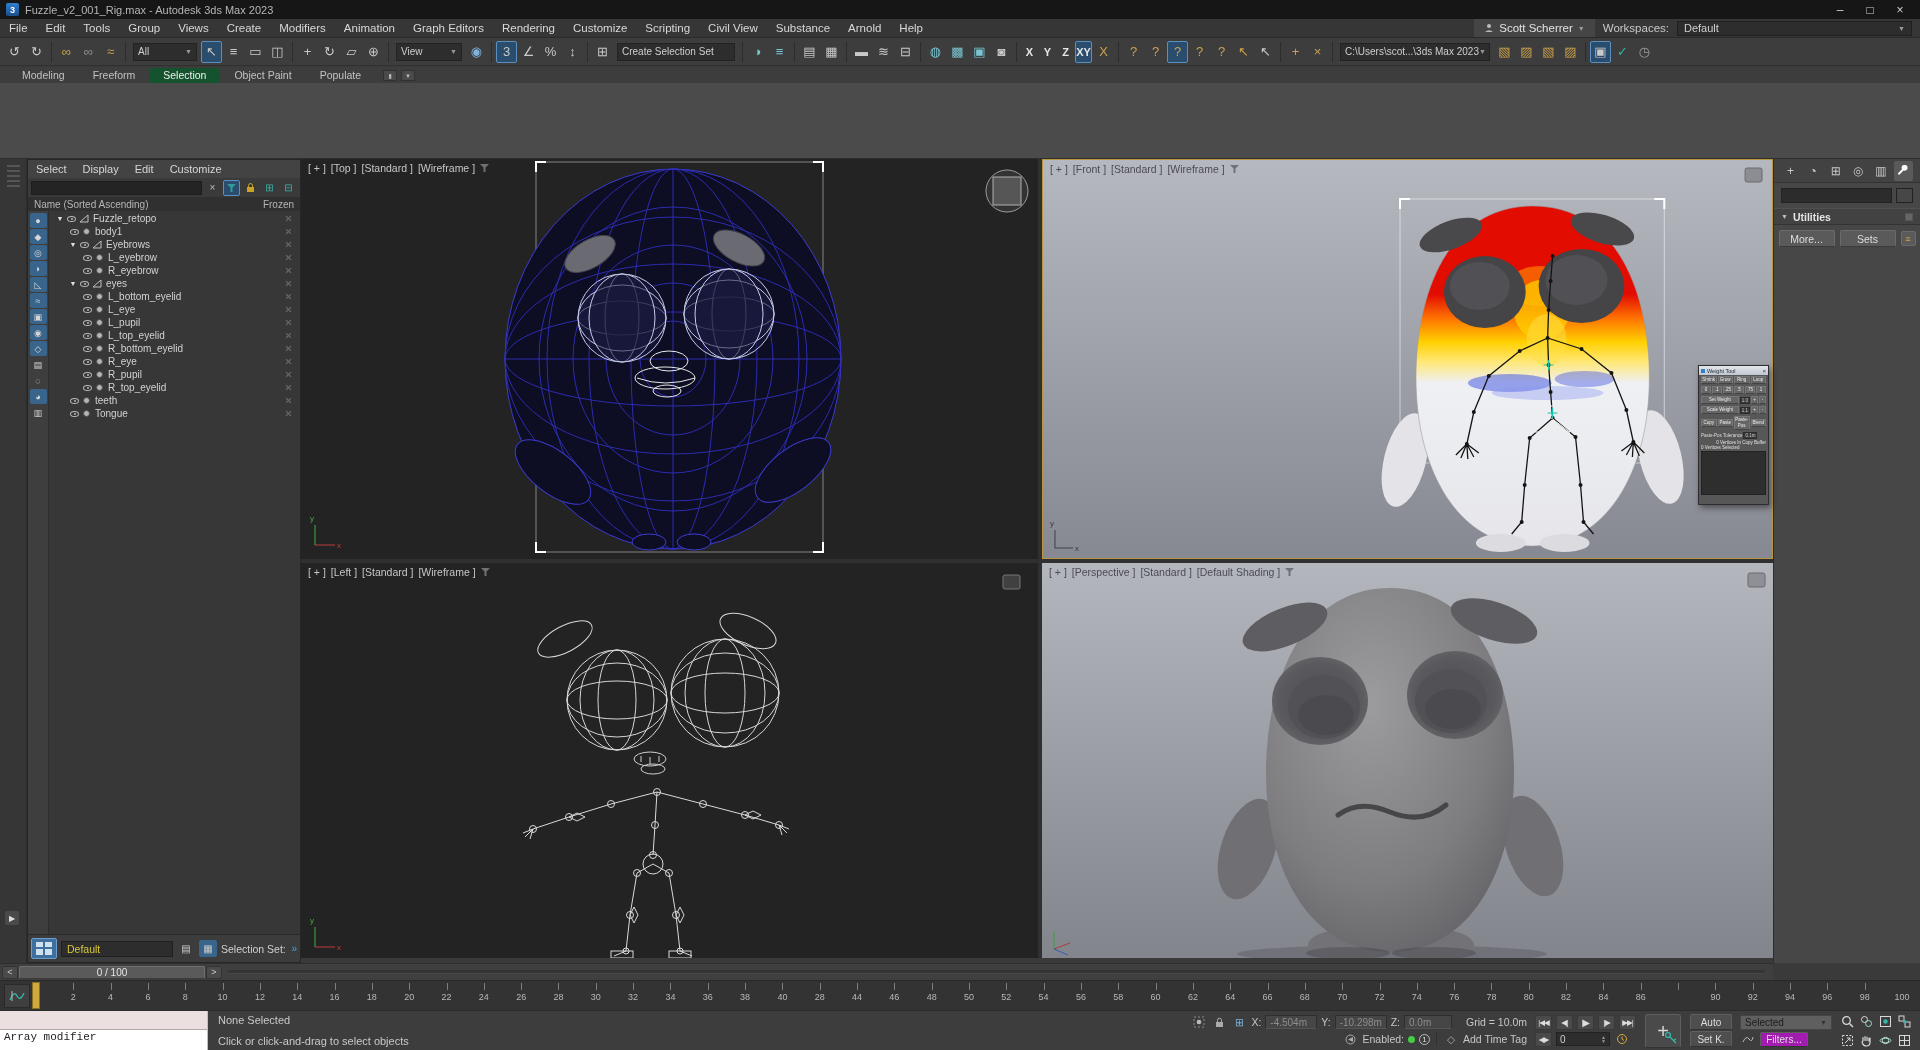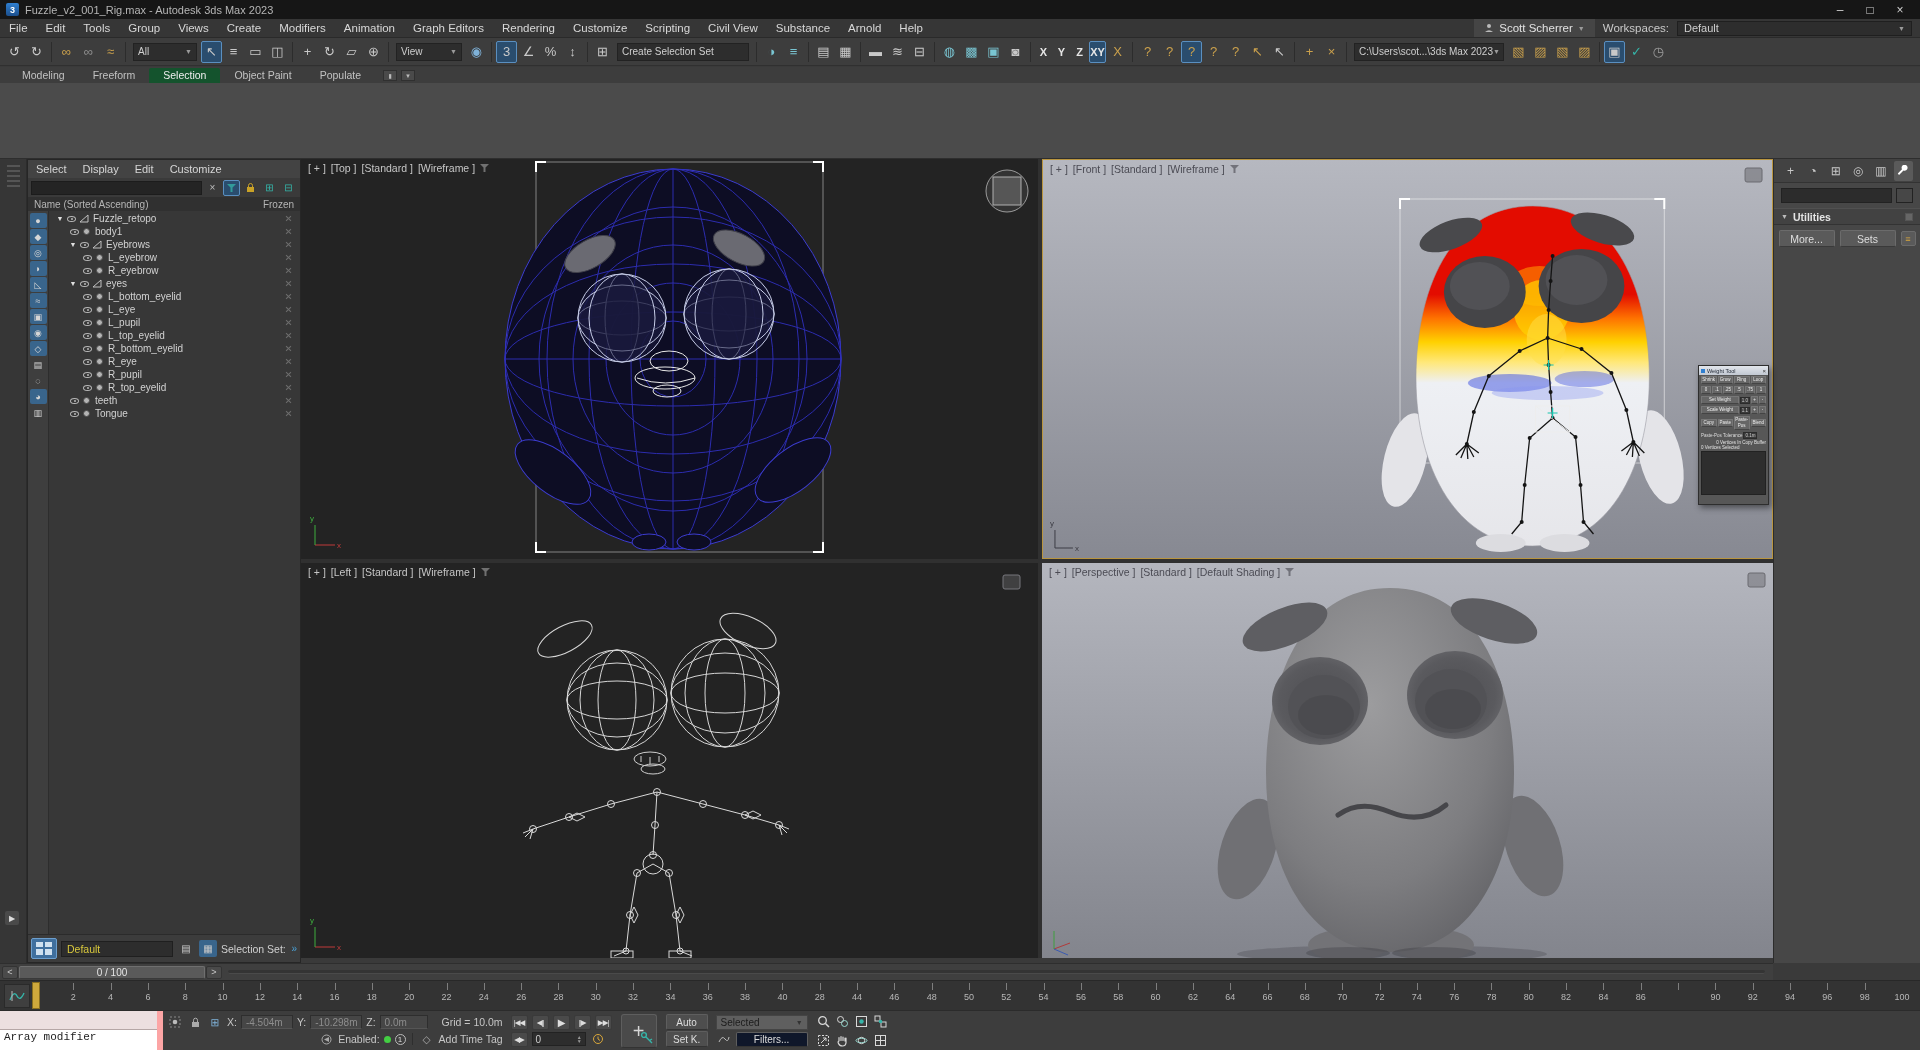--- a/index.html
+++ b/index.html
@@ -111,40 +111,40 @@
 .ts-btn{width:16px;height:13px;background:#4a4a4a;border:1px solid #333;color:#ccc;font-size:9px;display:flex;align-items:center;justify-content:center;border-radius:2px}
 #ts-handle{width:186px;height:13px;background:#5a5a5a;border:1px solid #6f6f6f;border-bottom-color:#3a3a3a;border-radius:2px;font-size:10px;display:flex;align-items:center;justify-content:center;color:#e4e4e4;margin:0 1px}
 #ts-track{flex:1;height:4px;background:#343434;margin:0 6px;border-radius:2px;border-bottom:1px solid #4a4a4a}
 #rulerrow{position:absolute;left:0;top:980px;width:1920px;height:30px;background:#333;border-top:1px solid #282828}
 #curvebtn{position:absolute;left:4px;top:3px;width:26px;height:24px;background:#3f3f3f;border:1px solid #2a2a2a;display:flex;align-items:center;justify-content:center}
 #ruler{position:absolute;left:36px;right:18px;top:0;height:100%;background-image:repeating-linear-gradient(to right,#7e7e7e 0 1px,transparent 1px calc(100%/50));background-size:100% 7px;background-repeat:no-repeat;background-position:0 2px}
 .tickl{position:absolute;top:11px;transform:translateX(-50%);font-size:9px;color:#b8b8b8}
 #marker{position:absolute;left:32px;top:1px;width:8px;height:27px;background:#cfa93c;border:1px solid #8a6f1f;z-index:2}
 
 #statusbar{position:absolute;left:0;top:1010px;width:1920px;height:40px;background:#3d3d3d;border-top:1px solid #2b2b2b;display:flex;align-items:stretch}
-#listener{width:163px;display:flex;flex-direction:column;border-right:6px solid #fca5a5}
+#listener{width:208px;display:flex;flex-direction:column;border-right:1px solid #fca5a5}
 #listener .pink{height:19px;background:#ecdfe0;border-bottom:1px solid #b5a6a6}
 #listener .white{flex:1;background:#fff;color:#222;font:11px "Liberation Mono",monospace;padding:1px 4px;white-space:nowrap}
 #prompts{flex:1;padding:3px 10px;display:flex;flex-direction:column;justify-content:space-between;font-size:11px;color:#c9c9c9}
 .sb-col{display:flex;flex-direction:column;justify-content:space-between;padding:3px 4px}
 .sb-row{display:flex;align-items:center;gap:4px;height:16px;font-size:10.5px;color:#c6c6c6;white-space:nowrap}
 .coordbox{width:52px;height:14px;background:#464646;border:1px solid #2e2e2e;border-bottom-color:#555;color:#8d8d8d;font-size:10px;display:flex;align-items:center;padding:0 4px}
 .coordbox.z{width:48px}
 .greendot{width:7px;height:7px;border-radius:50%;background:#43cf43}
 .badge{width:11px;height:11px;border-radius:50%;border:1px solid #bbb;font-size:8px;display:flex;align-items:center;justify-content:center;color:#ddd}
 .pb-btn{width:17px;height:15px;display:flex;align-items:center;justify-content:center;font-size:7.5px;color:#ddd;background:#4a4a4a;border:1px solid #3a3a3a;border-radius:2px;letter-spacing:-1px}
 .pb-btn.play{font-size:10px}
 #framebox{width:54px;height:14px;background:#2d2d2d;border:1px solid #222;color:#ccc;font-size:10px;display:flex;align-items:center;justify-content:space-between;padding:0 3px}
 .spin{display:flex;flex-direction:column;font-size:5px;line-height:4px;color:#999}
 #bigkey{width:36px;height:34px;align-self:center;background:#4a4a4a;border:1px solid #5e5e5e;border-bottom-color:#333;border-radius:3px;margin:0 5px;display:flex;align-items:center;justify-content:center;position:relative}
 #bigkey .plus{font-size:20px;color:#d6d6d6;line-height:18px}
 #bigkey svg{position:absolute;right:2px;bottom:2px}
 .skbtn{width:42px;height:16px;background:#4e4e4e;border:1px solid #5e5e5e;border-bottom-color:#333;border-radius:2px;color:#ddd;font-size:10px;display:flex;align-items:center;justify-content:center}
 #seldrop{width:92px;height:15px;background:#5f5f5f;color:#1c1c1c;font-size:10px;display:flex;align-items:center;justify-content:space-between;padding:0 4px;border:1px solid #444}
-#filtersbtn{width:72px;height:15px;background:#0f172a;border:1px solid #5e5e5e;border-bottom-color:#333;border-radius:2px;color:#ddd;font-size:10px;display:flex;align-items:center;justify-content:center}
+#filtersbtn{width:48px;height:15px;background:#a21caf;border:1px solid #5e5e5e;border-bottom-color:#333;border-radius:2px;color:#ddd;font-size:10px;display:flex;align-items:center;justify-content:center}
 .keyfilt{width:16px;height:15px;display:flex;align-items:center;justify-content:center}
 .nav{display:grid;grid-template-columns:repeat(4,19px);grid-auto-rows:19px;align-content:center;margin:0 6px 0 2px}
 .nav span{display:flex;align-items:center;justify-content:center}
 .sb-sep{width:1px;background:#2e2e2e;margin:3px 2px}
 .icon14{width:16px;height:15px;display:flex;align-items:center;justify-content:center}
 </style>
 </head>
 <body>
 
 <div id="app">
@@ -223,21 +223,21 @@
           <span class="mini-arrow">▼</span>
         </span>
         <span class="tb-icon" style="color: rgb(127, 178, 217);">◉</span>
         <span class="tb-sep"></span>
         <span class="tb-icon active">3</span>
         <span class="tb-icon">∠</span>
         <span class="tb-icon">%</span>
         <span class="tb-icon">↕</span>
         <span class="tb-sep"></span>
         <span class="tb-icon">⊞</span>
-        <span class="tb-drop" style="width: 132px; gap: 45px;">
+        <span class="tb-drop" style="width: 118px; gap: 45px;">
           <span>Create Selection Set</span>
           <span class="mini-arrow">▼</span>
         </span>
         <span class="tb-sep"></span>
         <span class="tb-icon" style="color: rgb(121, 197, 210);">◑</span>
         <span class="tb-icon" style="color: rgb(121, 197, 210);">≡</span>
         <span class="tb-sep"></span>
         <span class="tb-icon">▤</span>
         <span class="tb-icon">▦</span>
         <span class="tb-sep"></span>
@@ -888,20 +888,24 @@
         <span class="tickl" style="left: 100%;">100</span>
       </div>
     <div id="marker"></div>
   </div>
 
   <div id="statusbar">
     <div id="listener">
       <div class="pink"></div>
       <div class="white">Array modifier</div>
     </div>
+    <div id="prompts">
+      <span>None Selected</span>
+      <span>Click or click-and-drag to select objects</span>
+    </div>
 
     <div class="sb-col">
       <div class="sb-row">
         <span class="icon14">
           <svg width="12" height="12" viewBox="0 0 12 12">
               <circle cx="6" cy="6" r="2.3" fill="#bbb"></circle>
               <rect x="1" y="1" width="10" height="10" fill="none" stroke="#8a8a8a" stroke-dasharray="2 2"></rect>
             </svg>
         </span>
         <span class="icon14">

